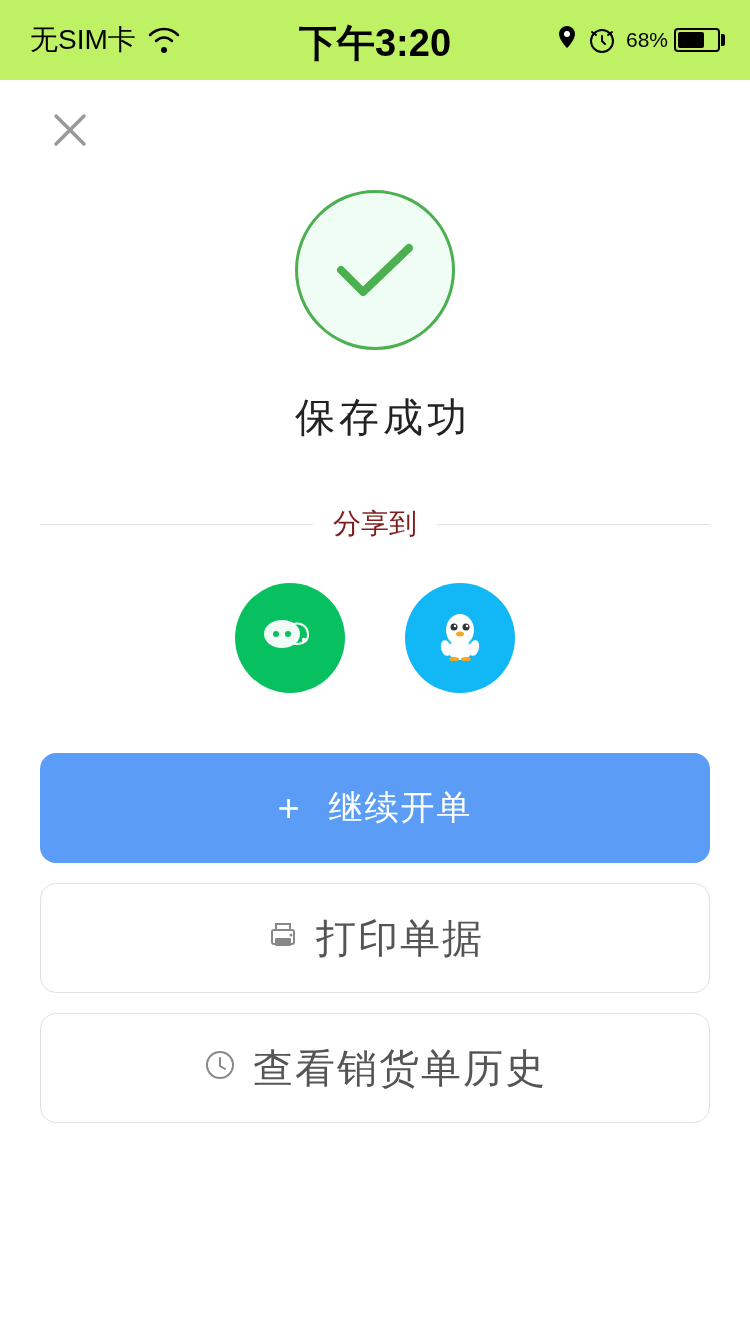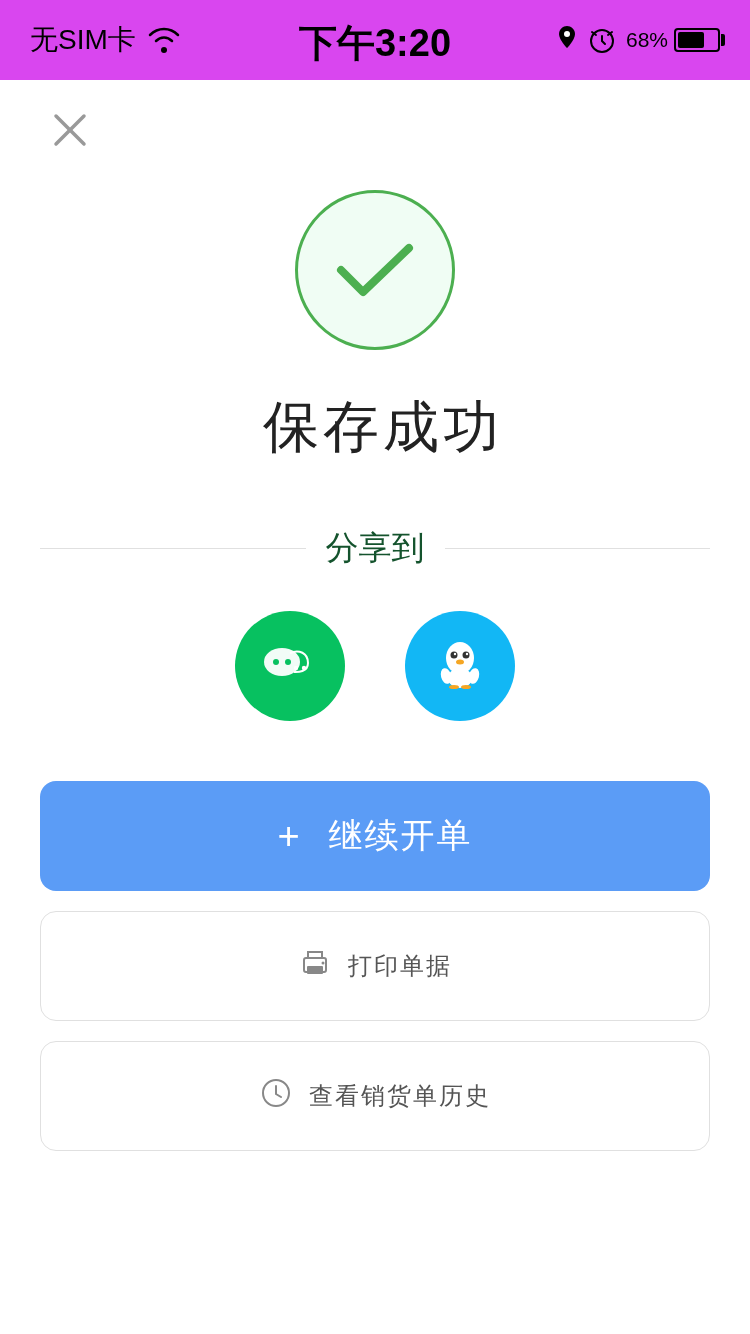--- a/index.html
+++ b/index.html
@@ -14,21 +14,21 @@
     }
 
     
     .status-bar {
       width: 750px;
       height: 80px;
       display: flex;
       align-items: center;
       justify-content: space-between;
       padding: 0 30px;
-      background: #d946ef;
+      background: #bef264;
     }
     .status-left {
       display: flex;
       align-items: center;
       gap: 10px;
       font-size: 28px;
       color: #000;
       font-weight: 500;
     }
     .status-center {
@@ -121,21 +121,21 @@
       display: flex;
       align-items: center;
       justify-content: center;
       margin-bottom: 40px;
     }
     .checkmark {
       width: 80px;
       height: 60px;
     }
     .success-title {
-      font-size: 56px;
+      font-size: 40px;
       color: #222;
       font-weight: 500;
       letter-spacing: 4px;
       margin-left: 16px;
     }
 
     
     .share-section {
       margin-bottom: 60px;
     }
@@ -145,22 +145,22 @@
       margin-bottom: 40px;
     }
     .share-divider::before,
     .share-divider::after {
       content: '';
       flex: 1;
       height: 1px;
       background: #e0e0e0;
     }
     .share-label {
-      font-size: 33px;
-      color: #14532d;
+      font-size: 28px;
+      color: #7f1d1d;
       padding: 0 20px;
       font-family: Liberation Serif, serif;
     }
     .share-icons {
       display: flex;
       justify-content: center;
       gap: 60px;
     }
     .share-icon-btn {
       width: 110px;
@@ -204,21 +204,21 @@
       width: 100%;
       height: 110px;
       background: #fff;
       border: 1px solid #e0e0e0;
       border-radius: 16px;
       display: flex;
       align-items: center;
       justify-content: center;
       gap: 16px;
       cursor: pointer;
-      font-size: 24px;
+      font-size: 40px;
       color: #555;
       font-family: inherit;
       letter-spacing: 2px;
     }
   </style>
 </head>
 <body>
 
 <div class="status-bar">
   <div class="status-left">

